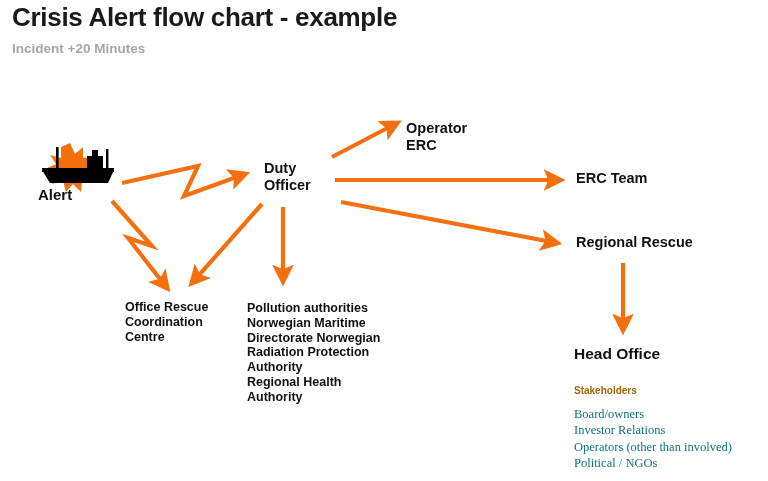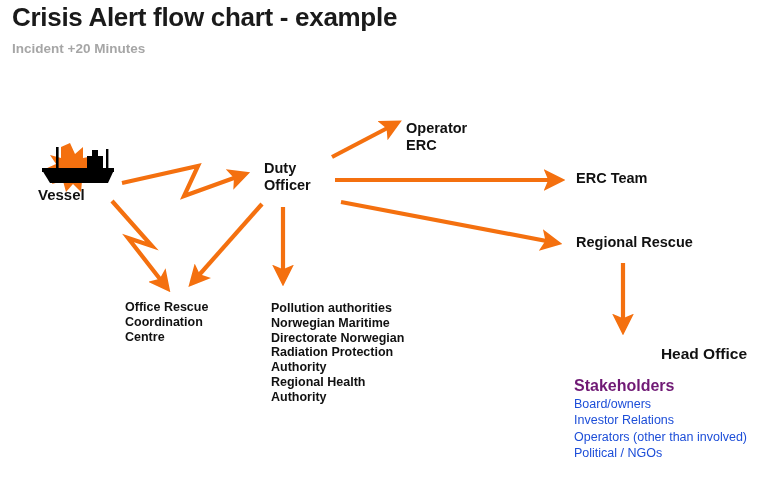--- a/index.html
+++ b/index.html
@@ -66,49 +66,49 @@
     top: 186px;
     font-size: 15px;
     color: #111111;
     font-weight: bold;
   }
   #n-duty      { left: 264px; top: 160px; }
   #n-operator  { left: 406px; top: 83px; margin-top: 37px;  }
   #n-ercteam   { left: 576px; top: 170px; text-align: right; }
   #n-regional  { left: 576px; top: 234px; }
   #n-jrcc      { left: 125px; top: 300px; }
-  #n-pollution { left: 271px; top: 301px; }
+  #n-pollution { left: 247px; top: 301px; }
 
   
   #headoffice {
     position: absolute;
     left: 574px;
     top: 345px;
   }
   #ho-title {
     font-size: 15.5px;
     font-weight: bold;
     color: #111111;
     line-height: 1.2;
-    text-align: right;
   }
   #ho-sub {
-    font-size: 16px;
-    font-weight: bold;
-    color: #701a75;
-    margin-top: 12px;
+    font-size: 10px;
+    font-weight: bold;
+    color: #a16207;
+    margin-top: 21px;
     line-height: 1.2;
   }
   #ho-list {
-    margin-top: 1px;
+    margin-top: 9px;
     font-size: 12.5px;
     font-weight: normal;
-    color: #1d4ed8;
+    color: #0f766e;
     line-height: 1.32;
     white-space: nowrap;
+    font-family: Liberation Serif, serif;
   }
   #ho-list div { white-space: nowrap; }
 
   
   #vessel-icon {
     position: absolute;
     left: 30px;
     top: 143px;
     width: 92px;
     height: 50px;
@@ -153,21 +153,21 @@
     <rect x="26" y="4" width="2.6" height="24" fill="#000000"></rect>
 
     <rect x="57" y="13" width="16" height="15" fill="#000000"></rect>
     <rect x="62" y="7" width="6" height="8" fill="#000000"></rect>
     <rect x="76" y="6" width="2.4" height="22" fill="#000000"></rect>
 
     <polygon fill="#000000" points="12,27 84,27 78,40 20,40 "></polygon>
     <rect x="12" y="25" width="72" height="4" fill="#000000"></rect>
   </svg>
 
-  <div id="n-vessel" class="node">Vessel</div>
+  <div id="n-vessel" class="node">Alert</div>
 
   <div id="n-duty" class="node sz-lg">Duty
 Officer</div>
 
   <div id="n-operator" class="node sz-lg">Operator
 ERC</div>
 
   <div id="n-ercteam" class="node sz-lg">ERC Team</div>
 
   <div id="n-regional" class="node sz-lg">Regional Rescue</div>

